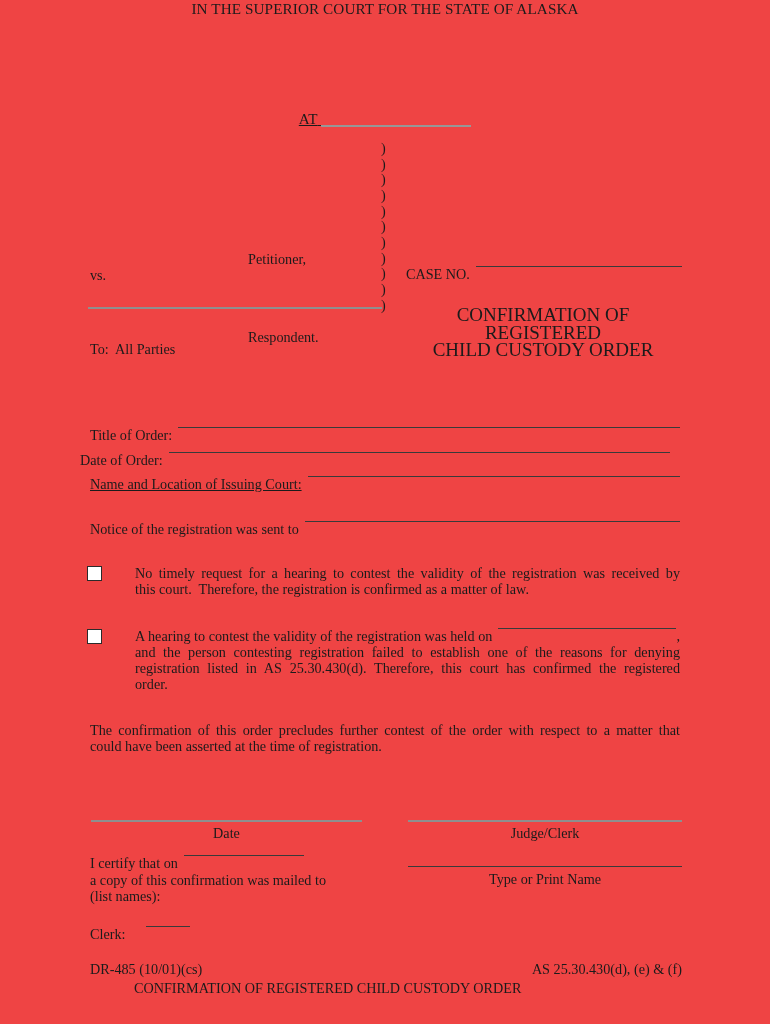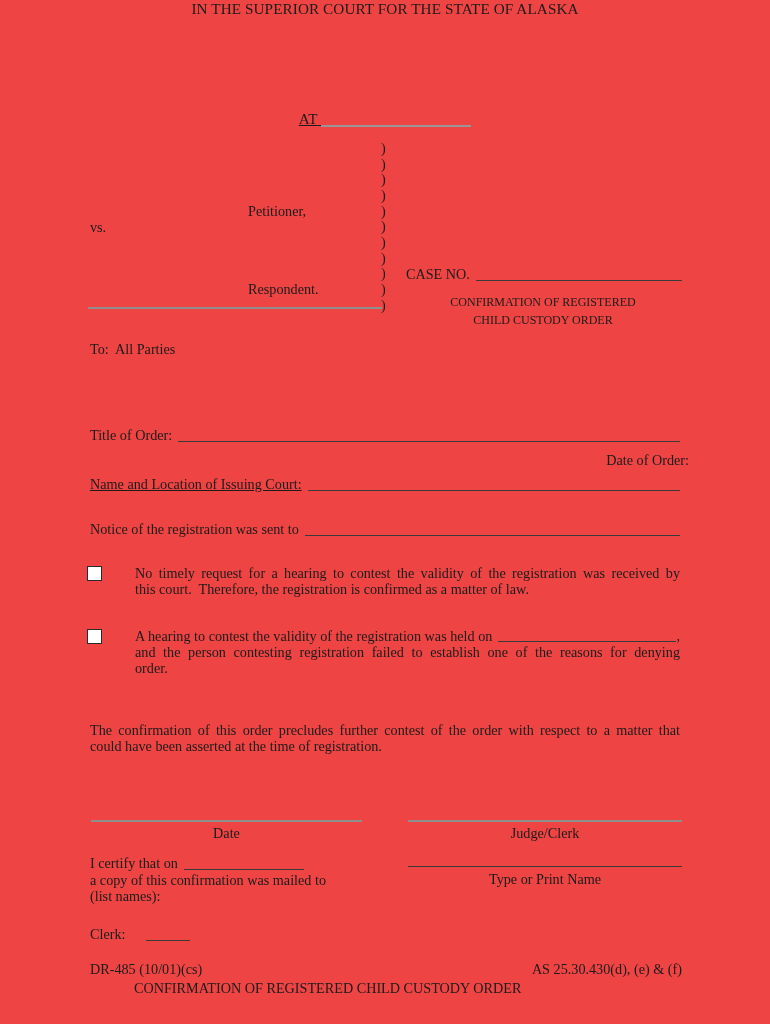--- a/index.html
+++ b/index.html
@@ -7,33 +7,33 @@
     position:relative;width:770px;height:1024px;background:#ef4444;overflow:hidden;
     font-family:"Liberation Serif","DejaVu Serif",serif;
     font-size:14.2px;color:#1b1b1b;
   }
   .abs{position:absolute;}
   .center{text-align:center;}
   .hdr{font-size:15.2px;letter-spacing:0.1px;}
   .j{text-align:justify;text-align-last:justify;}
   .line{line-height:16px;}
   .prewrap{white-space:pre-wrap;}
-  .row{display:flex;align-items:flex-end;}
+  .row{display:flex;align-items:flex-start;}
   .spread{justify-content:space-between;}
   .nowrap{white-space:nowrap;}
   .fill{flex:1;border-bottom:1.5px solid #3a3a3a;margin:0 0 2px 6px;}
   .ufill{display:inline-block;border-bottom:1.5px solid #3a3a3a;vertical-align:-3px;}
   .ufill.gray{border-bottom:2px solid #979797;}
   .grayrule{border-top:2px solid #8f8f8f;height:0;}
   .darkrule{border-top:1.5px solid #3a3a3a;height:0;}
   .cb{position:absolute;width:13px;height:13px;border:1.6px solid #2b2b2b;background:#fff;}
   .parens div{height:15.66px;line-height:15.66px;}
-  .cap{line-height:15.66px;}
+  .cap{line-height:15.66px;margin-top:48px;}
   .p27 div{line-height:27px;}
-  .title{font-size:12px;line-height:17.5px;}
+  .title{font-size:19px;line-height:17.5px;margin-top:12px;}
 </style>
 </head>
 <body>
 
 <div class="page">
 
   <div class="abs center hdr" style="left:0;top:90;width:770px;">IN THE SUPERIOR COURT FOR THE STATE OF ALASKA</div>
   <div class="abs center hdr" style="left:0;top:110px;width:770px;text-decoration:underline;">
     <span>AT</span>
     <span class="ufill gray" style="width:150px;"></span>
@@ -67,21 +67,21 @@
     <div>CHILD CUSTODY ORDER</div>
   </div>
 
   <div class="abs line prewrap" style="left:90px;top:341px;">To:  All Parties</div>
 
 
   <div class="abs row" style="left:90px;top:427px;width:590px;height:17px;">
     <span class="nowrap">Title of Order:</span>
     <span class="fill"></span>
   </div>
-  <div class="abs row" style="left:99px;top:452px;width:590px;height:17px;flex-direction:column;">
+  <div class="abs row" style="left:80px;top:452px;width:590px;height:17px;">
     <span class="nowrap">Date of Order:</span>
     <span class="fill"></span>
   </div>
   <div class="abs row" style="left:90px;top:476px;width:590px;height:17px;text-decoration:underline;">
     <span class="nowrap">Name and Location of Issuing Court:</span>
     <span class="fill"></span>
   </div>
 
   <div class="abs row" style="left:90px;top:521px;width:590px;height:17px;">
     <span class="nowrap">Notice of the registration was sent to</span>
@@ -95,20 +95,21 @@
   </div>
 
   <div class="cb" style="left:87px;top:629px;"></div>
   <div class="abs" style="left:135px;top:628px;width:545px;">
     <div class="line row">
       <span class="nowrap">A hearing to contest the validity of the registration was held on</span>
       <span class="fill"></span>
       <span>,</span>
     </div>
     <div class="line j">and the person contesting registration failed to establish one of the reasons for denying</div>
+    <div class="line j">registration listed in AS 25.30.430(d).  Therefore, this court has confirmed the registered</div>
     <div class="line">order.</div>
   </div>
 
   <div class="abs" style="left:90px;top:722px;width:590px;">
     <div class="line j">The confirmation of this order precludes further contest of the order with respect to a matter that</div>
     <div class="line">could have been asserted at the time of registration.</div>
   </div>
 
   <div class="abs grayrule" style="left:91px;top:820px;width:271px;"></div>
   <div class="abs grayrule" style="left:408px;top:820px;width:274px;"></div>

